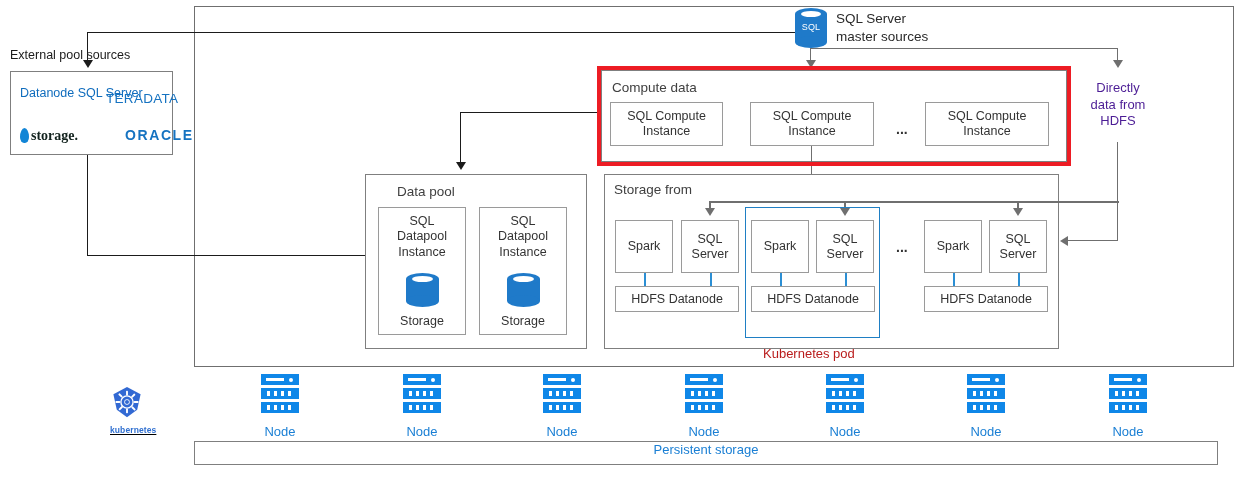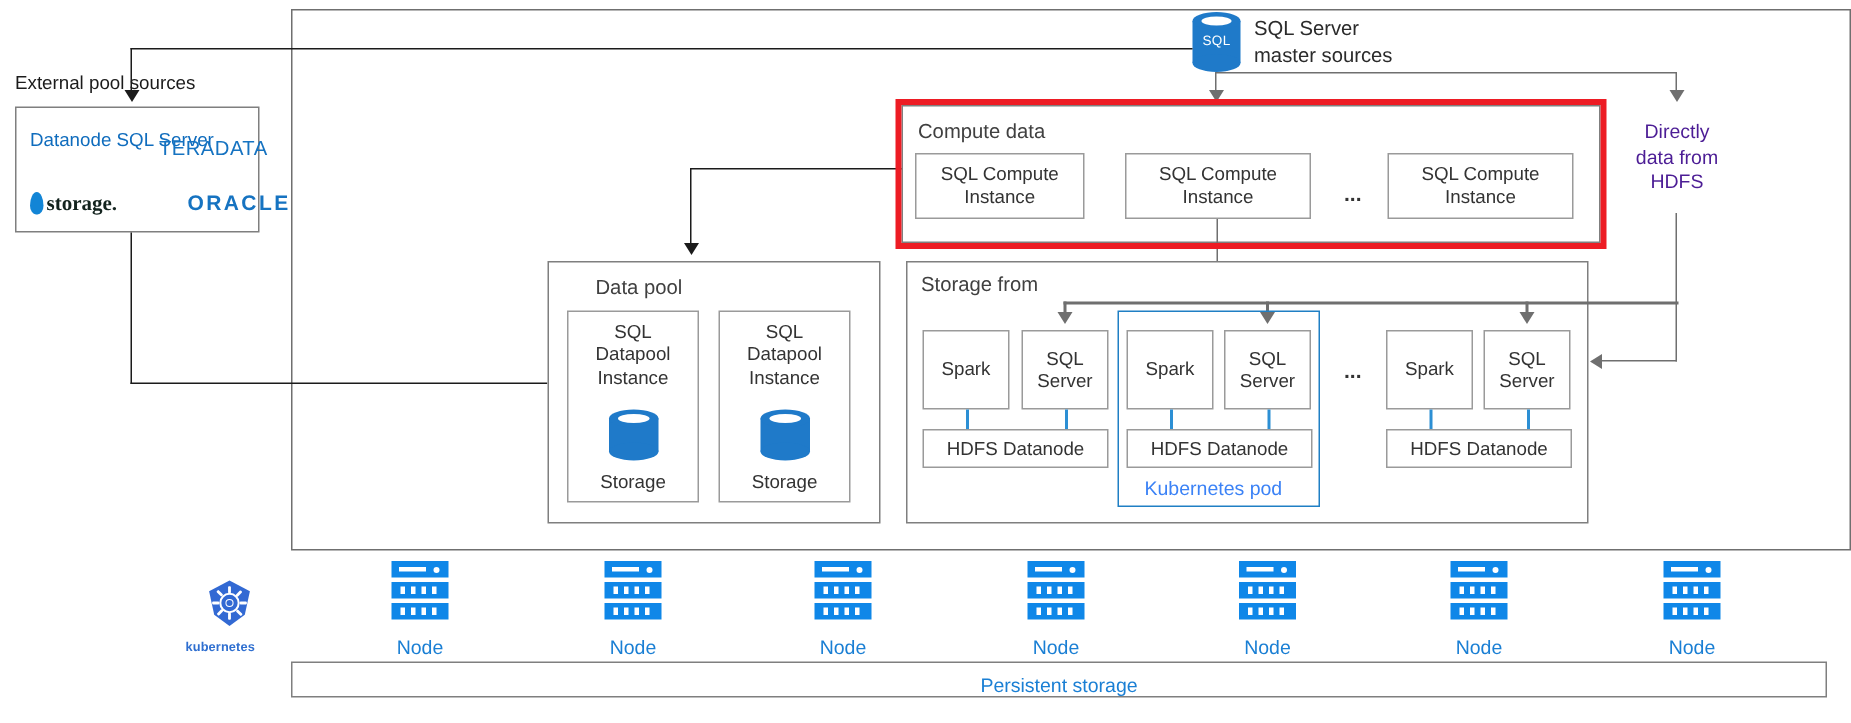--- a/index.html
+++ b/index.html
@@ -56,24 +56,25 @@
 
   .kpod{
     position:absolute;
     border:1.6px solid #1f7fc4;
     box-sizing:border-box;
     background:transparent;
     z-index:3;
   }
   .kpod-label{
     position:absolute;
-    color:#3b82f6;
+    color:#b91c1c;
     font-size:13px;
     white-space:nowrap;
     z-index:4;
+    margin-top:28px;
   }
 
   
   .ln{position:absolute;background:#6f6f6f;}
   .ln-dark{position:absolute;background:#1b1b1b;}
   .ln-blue{position:absolute;background:#2c8fd4;}
   .ahead-d{   
     position:absolute;width:0;height:0;
     border-left:5.5px solid transparent;
     border-right:5.5px solid transparent;
@@ -151,27 +152,27 @@
   .node-ico .b2{top:14px;height:11px;}
   .node-ico .b3{top:28px;height:11px;}
   .node-ico .slot{position:absolute;background:#ffffff;}
   .node-ico .led{position:absolute;width:4px;height:4px;border-radius:50%;background:#ffffff;}
   .node-label{
     position:absolute;width:90px;text-align:center;
     color:#1a7fd4;font-size:13px;
   }
 
   
-  .k8s-wrap{position:absolute;width:60px;text-align:right;}
+  .k8s-wrap{position:absolute;width:60px;text-align:left;text-decoration:underline;}
   .k8s-name{color:#2f6fd0;font-size:8.5px;font-weight:700;letter-spacing:.1px;margin-top:1px;}
 
   
   .pstore{
     position:absolute;border:1px solid #7f7f7f;box-sizing:border-box;
-    display:flex;align-items:flex-end;justify-content:center;
+    display:flex;align-items:flex-start;justify-content:center;
     color:#1a7fd4;font-size:13px;background:#fff;
   }
 </style>
 </head>
 <body>
 
 <div id="stage">
 
   <div class="box" style="left:194px;top:6px;width:1040px;height:361px;border-color:#6f6f6f;"></div>
 

